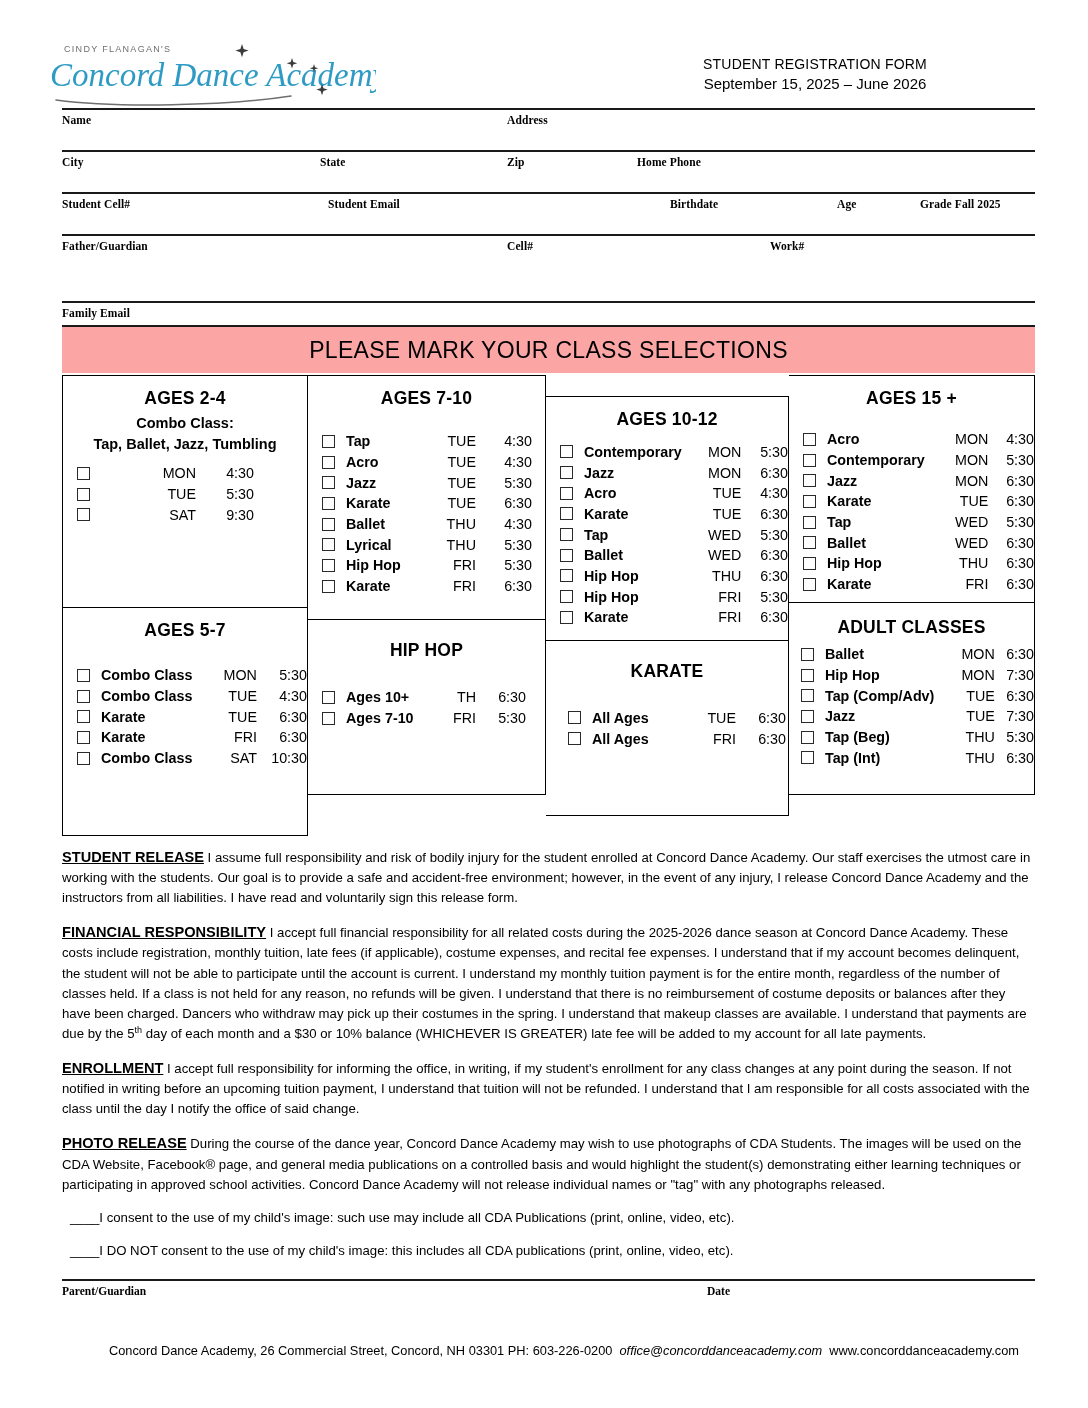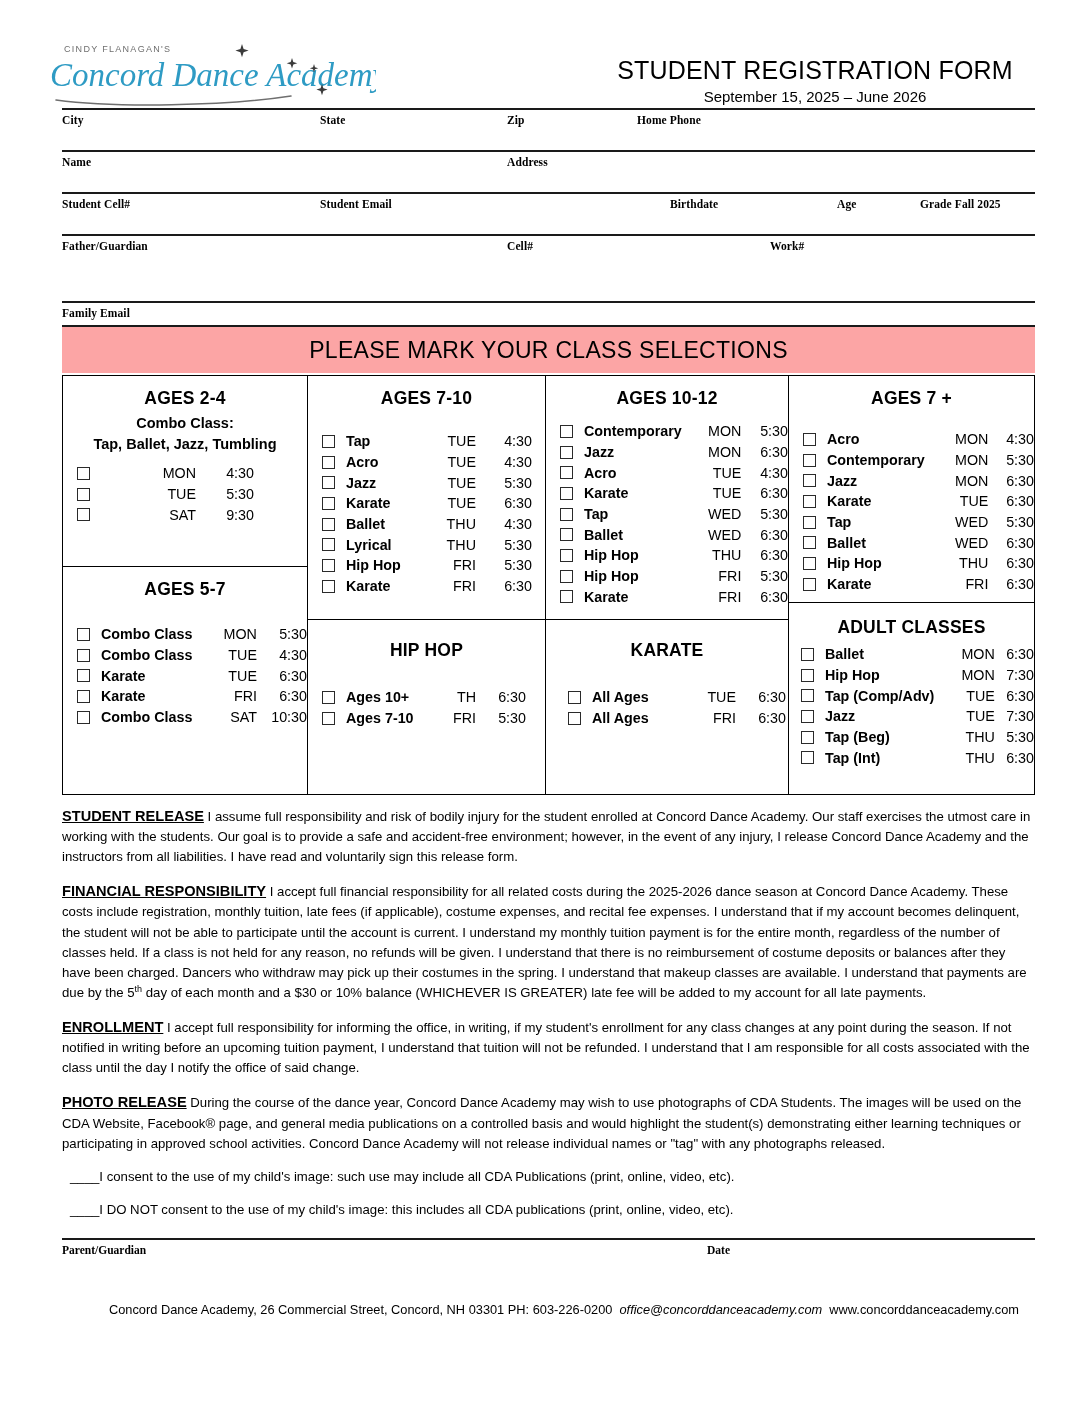--- a/index.html
+++ b/index.html
@@ -37,21 +37,21 @@
     position: relative;
     height: 80px;
   }
   .logo-svg { display:block; }
   .header-right {
     text-align: center;
     padding-top: 22px;
     width: 430px;
   }
   .form-title {
-    font-size: 25px;
+    font-size: 14px;
     letter-spacing: .2px;
     line-height: 1.18;
     white-space: nowrap;
     text-align: center;
   }
   .form-dates {
     font-size: 15px;
     line-height: 1.25;
     margin-top: 2px;
     white-space: nowrap;
@@ -262,34 +262,34 @@
     </div>
     <div class="header-right">
       <div class="form-title">STUDENT REGISTRATION FORM</div>
       <div class="form-dates">September 15, 2025 – June 2026</div>
     </div>
   </div>
 
   <div class="fields">
 
     <div class="frow">
+      <span class="flabel" style="left:0">Name</span>
+      <span class="flabel" style="left:445px">Address</span>
+    </div>
+
+    <div class="frow">
       <span class="flabel" style="left:0">City</span>
       <span class="flabel" style="left:258px">State</span>
       <span class="flabel" style="left:445px">Zip</span>
       <span class="flabel" style="left:575px">Home Phone</span>
     </div>
 
     <div class="frow">
-      <span class="flabel" style="left:0">Name</span>
-      <span class="flabel" style="left:445px">Address</span>
-    </div>
-
-    <div class="frow">
       <span class="flabel" style="left:0">Student Cell#</span>
-      <span class="flabel" style="left:258px">Student Email</span>
+      <span class="flabel" style="left:266px">Student Email</span>
       <span class="flabel" style="left:608px">Birthdate</span>
       <span class="flabel" style="left:775px">Age</span>
       <span class="flabel" style="left:858px">Grade Fall 2025</span>
     </div>
 
 
     <div class="frow">
       <span class="flabel" style="left:0">Father/Guardian</span>
       <span class="flabel" style="left:445px">Cell#</span>
       <span class="flabel" style="left:708px">Work#</span>
@@ -300,21 +300,21 @@
     </div>
   </div>
 
   <div class="banner">
     <div class="banner-text">PLEASE MARK YOUR CLASS SELECTIONS</div>
   </div>
 
   <div class="grid">
 
     <div class="col col1">
-      <div class="box" style="height:192px">
+      <div class="box" style="height:233px">
         <div class="box-title">AGES 2-4</div>
         <div class="box-sub">Combo Class:</div>
         <div class="box-sub">Tap, Ballet, Jazz, Tumbling</div>
         <div class="rows c24">
           <div class="crow">
             <span class="cbx"></span>
             <span class="cday">MON</span>
             <span class="ctime">4:30</span>
           </div>
           <div class="crow">
@@ -516,21 +516,21 @@
             <span class="cname">All Ages</span>
             <span class="cday">FRI</span>
             <span class="ctime">6:30</span>
           </div>
         </div>
       </div>
     </div>
 
     <div class="col col4">
       <div class="box" style="height:228px">
-        <div class="box-title">AGES 7 +</div>
+        <div class="box-title">AGES 15 +</div>
         <div class="rows c13" style="margin-top:20px">
           <div class="crow">
             <span class="cbx"></span>
             <span class="cname">Acro</span>
             <span class="cday">MON</span>
             <span class="ctime">4:30</span>
           </div>
           <div class="crow">
             <span class="cbx"></span>
             <span class="cname">Contemporary</span>

